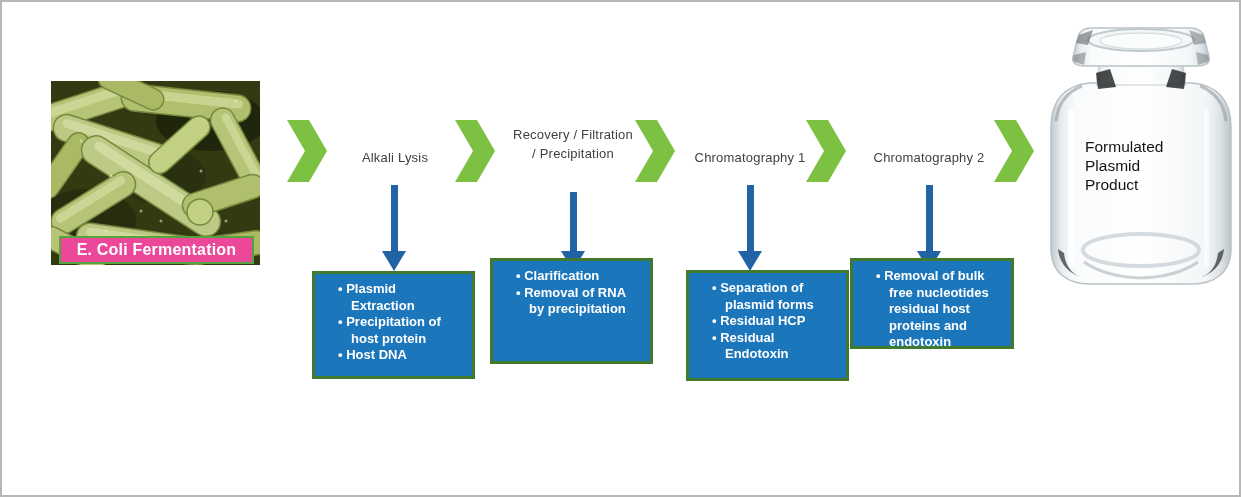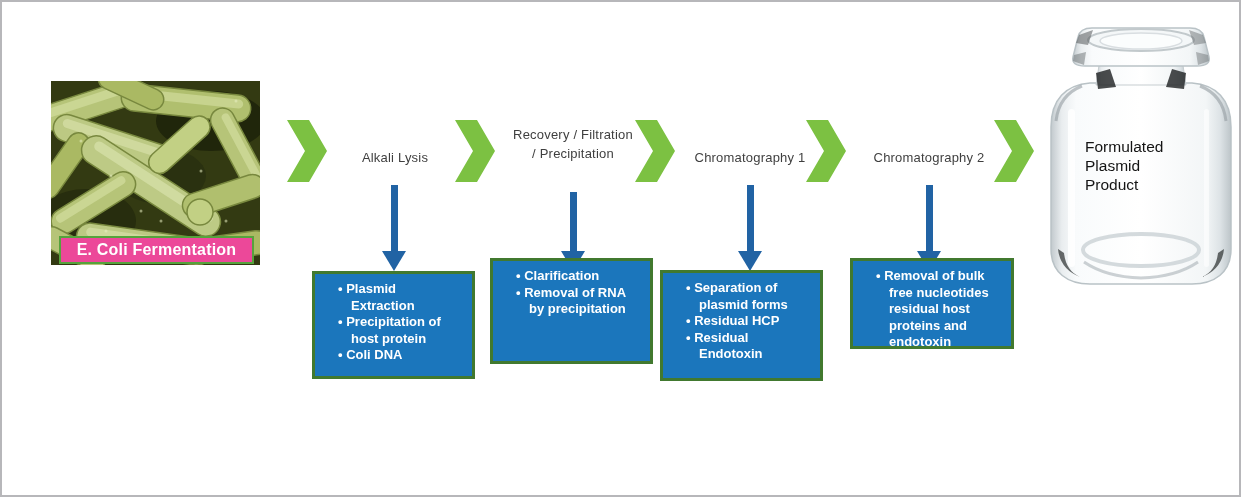--- a/index.html
+++ b/index.html
@@ -182,30 +182,30 @@
     </div>
   <div class="arrow" style="left:915px">
       <div class="shaft"></div>
       <div class="head"></div>
     </div>
 
   <div class="bbox" style="left:310px; top:269px; width:163px; height:108px">
     <ul>
       <li>Plasmid Extraction</li>
       <li>Precipitation of host protein</li>
-      <li>Coli DNA</li>
+      <li>Host DNA</li>
     </ul>
   </div>
   <div class="bbox" style="left:488px; top:256px; width:163px; height:106px">
     <ul>
       <li>Clarification</li>
       <li>Removal of RNA by precipitation</li>
     </ul>
   </div>
-  <div class="bbox" style="left:658px; top:268px; width:163px; height:111px">
+  <div class="bbox" style="left:684px; top:268px; width:163px; height:111px">
     <ul>
       <li>Separation of plasmid forms</li>
       <li>Residual HCP</li>
       <li>Residual Endotoxin</li>
     </ul>
   </div>
   <div class="bbox" style="left:848px; top:256px; width:164px; height:91px">
     <ul>
       <li>Removal of bulk free nucleotides residual host proteins and endotoxin</li>
     </ul>

